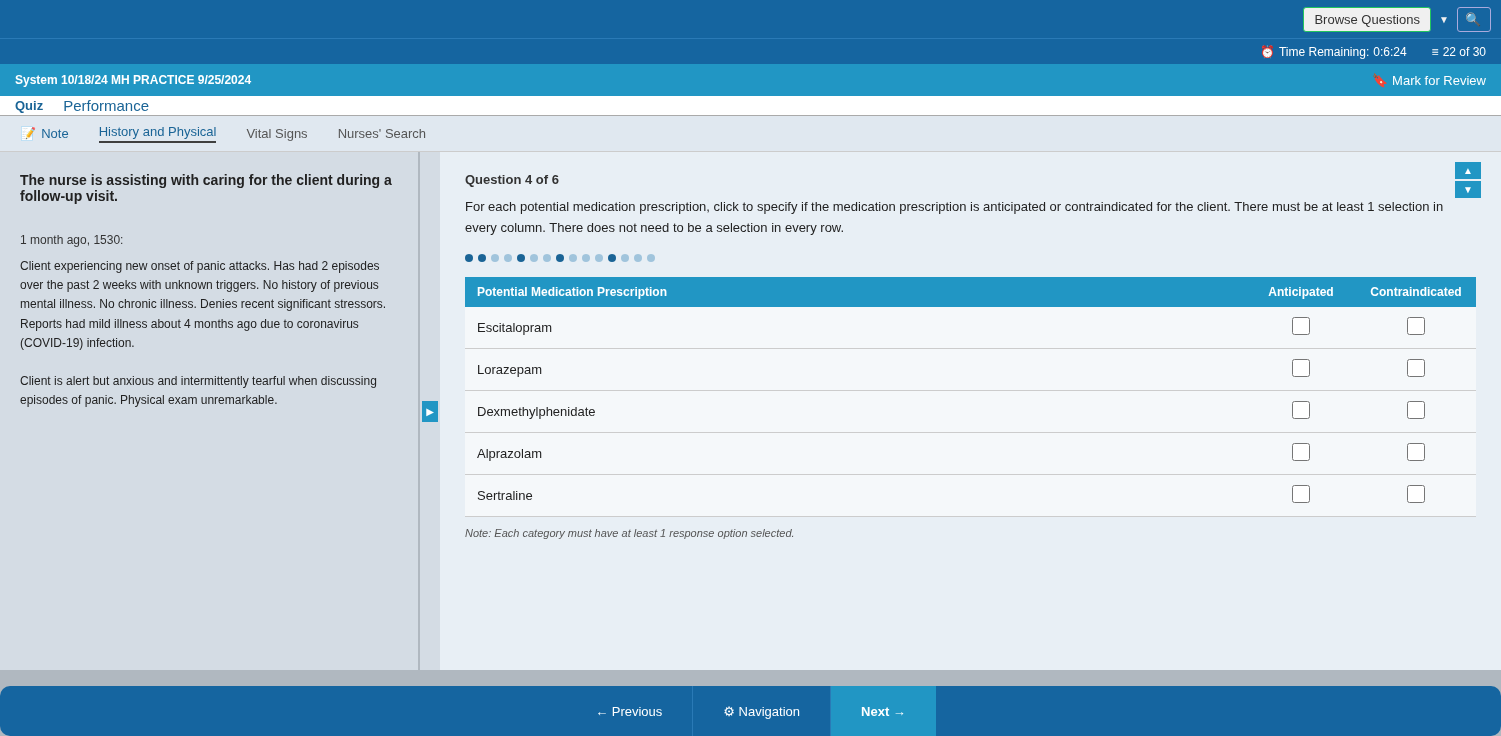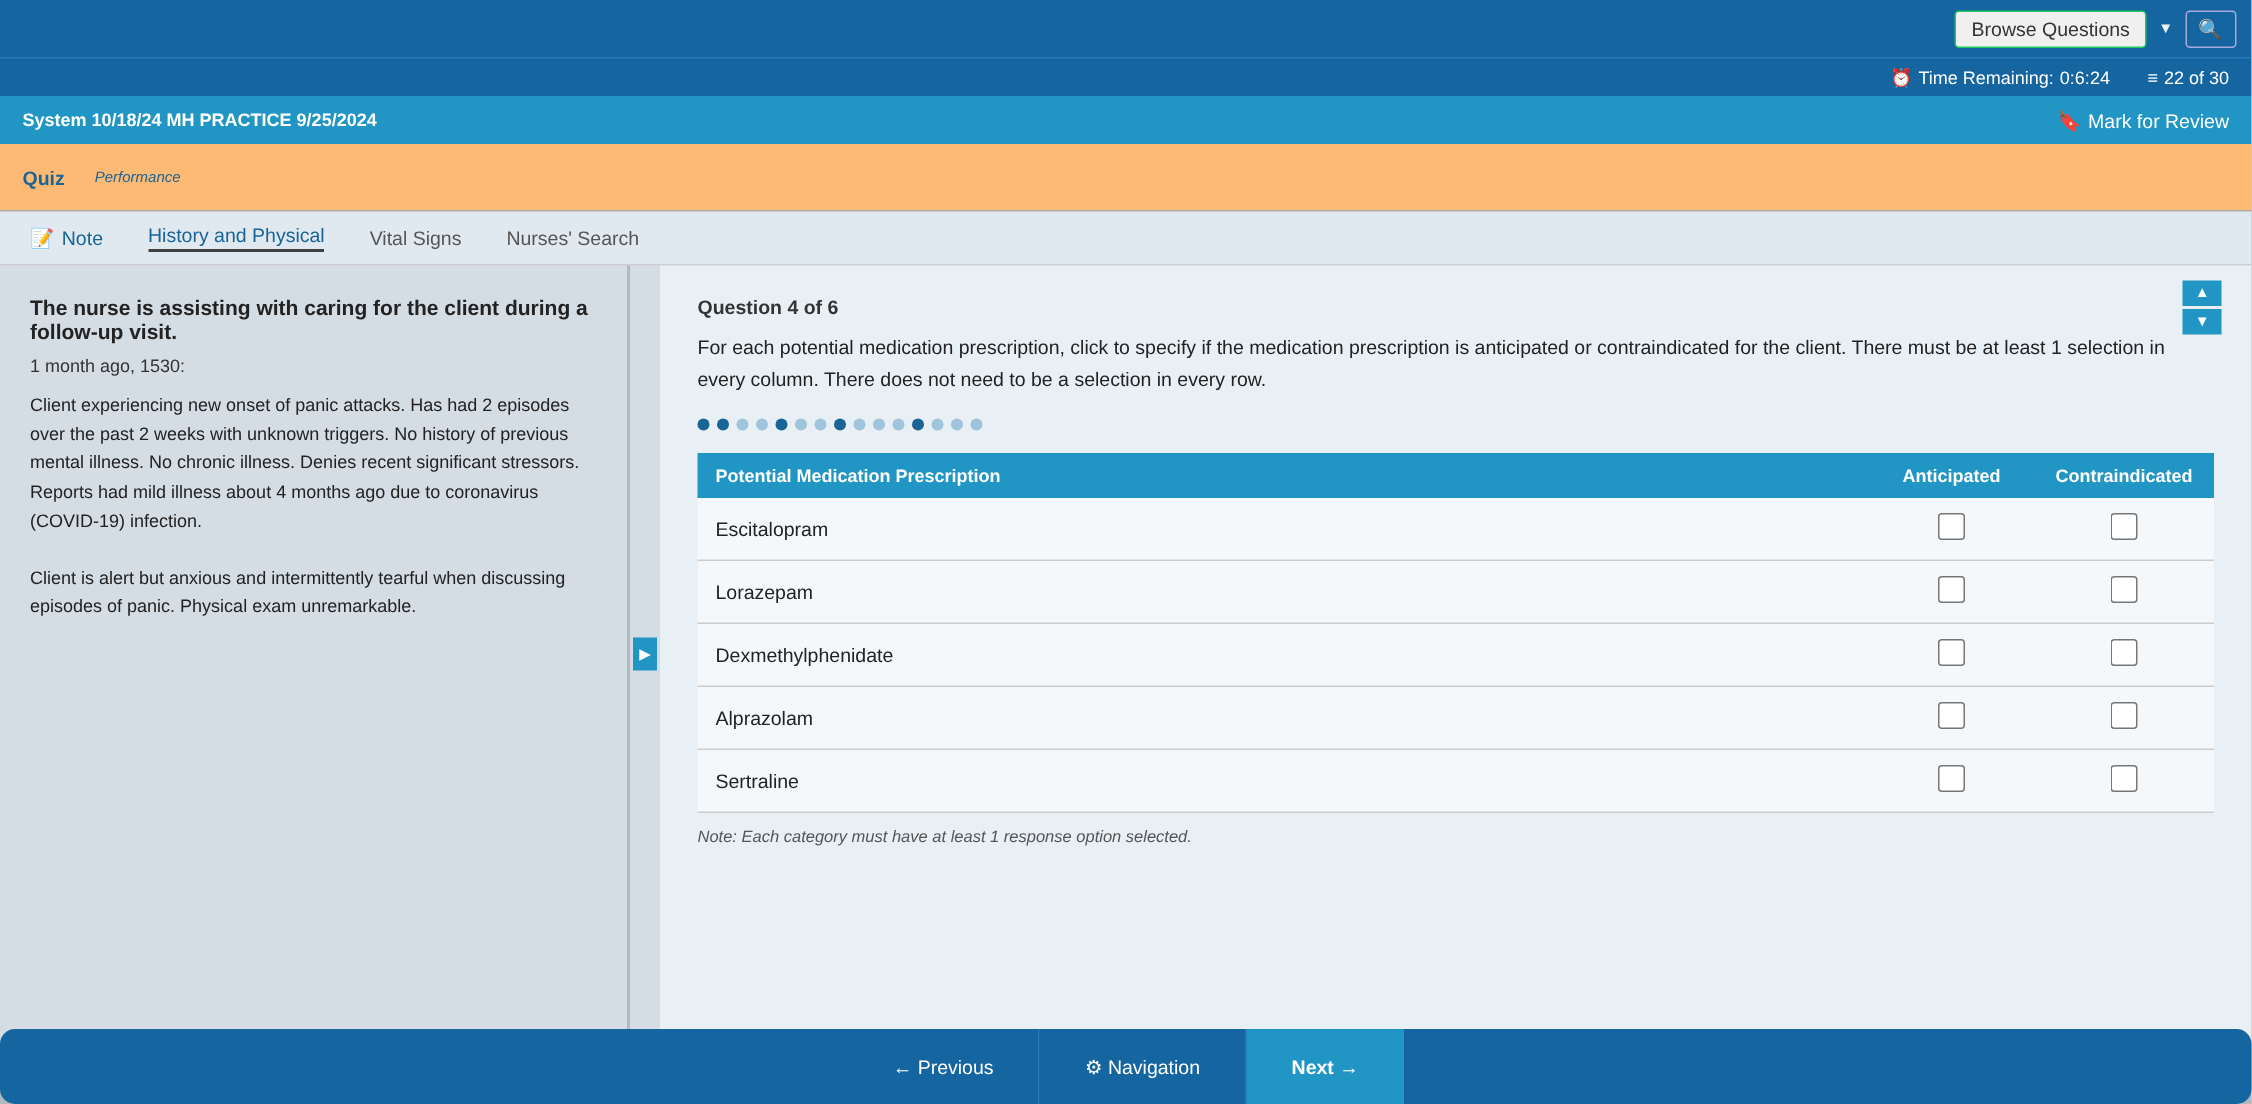--- a/index.html
+++ b/index.html
@@ -34,39 +34,39 @@
 </div>
 
 <div style="background:#2196c4; height:32px; display:flex; align-items:center; justify-content:space-between; padding:0 15px;">
   <span style="color:#fff; font-size:12px; font-weight:bold;">System 10/18/24 MH PRACTICE 9/25/2024</span>
   <button style="color:#fff; font-size:13px; cursor:pointer; display:flex; align-items:center; gap:4px; background:none; border:none;">
     <span>🔖</span>
     <span>Mark for Review</span>
   </button>
 </div>
 
-<div style="background:#fdba74; height:45px; display:flex; align-items:center; padding:0 15px; gap:20px; border-bottom:1px solid #aaa;">
+<div style="background:#ffffff; height:20px; display:flex; align-items:center; padding:0 15px; gap:20px; border-bottom:1px solid #aaa;">
   <button style="background:none; border:none; color:#1a6496; font-size:13px; cursor:pointer; font-weight:bold;">Quiz</button>
-  <button style="background:none; border:none; color:#1a6496; font-size:10px; cursor:pointer;font-style:italic;">Performance</button>
+  <button style="background:none; border:none; color:#1a6496; font-size:15px; cursor:pointer;">Performance</button>
 </div>
 
 <div style="background:#e0e8f0; height:36px; display:flex; align-items:center; padding:0 20px; border-bottom:1px solid #ccc; gap:30px;">
   <button style="background:none; border:none; color:#1a6496; font-size:13px; cursor:pointer; display:flex; align-items:center; gap:5px;">
     <span>📝</span>
     <span>Note</span>
   </button>
   <button style="background:none; border:none; color:#1a6496; font-size:13px; cursor:pointer; border-bottom:2px solid #404040; padding-bottom:2px;">History and Physical</button>
   <button style="background:none; border:none; color:#555; font-size:13px; cursor:pointer;">Vital Signs</button>
   <button style="background:none; border:none; color:#555; font-size:13px; cursor:pointer;">Nurses' Search</button>
 </div>
 
 <div style="display:flex; height:calc(736px - 38px - 26px - 32px - 36px - 36px - 50px); background:#d4dce4;">
 
   <div style="width:420px; background:#d4dce4; padding:20px; overflow-y:auto; border-right:2px solid #b0b8c0;">
-    <div style="font-weight:bold; font-size:14px; color:#222; margin-bottom:8px;">The nurse is assisting with caring for the client during a follow-up visit.</div>
+    <div style="font-weight:bold; font-size:14px; color:#222; margin-bottom:29px;">The nurse is assisting with caring for the client during a follow-up visit.</div>
     <div style="font-size:12px; color:#333; margin-bottom:10px;">1 month ago, 1530:</div>
     <div style="font-size:12px; color:#222; line-height:1.6;">
       Client experiencing new onset of panic attacks. Has had 2 episodes over the past 2 weeks with unknown triggers. No history of previous mental illness. No chronic illness. Denies recent significant stressors. Reports had mild illness about 4 months ago due to coronavirus (COVID-19) infection.
       <br><br>
       Client is alert but anxious and intermittently tearful when discussing episodes of panic. Physical exam unremarkable.
     </div>
   </div>
 
   <div style="display:flex; flex-direction:column; justify-content:center; align-items:center; width:20px; background:#d4dce4;">
     <button style="background:#2196c4; border:none; color:white; padding:5px 4px; cursor:pointer; font-size:10px;">▶</button>

